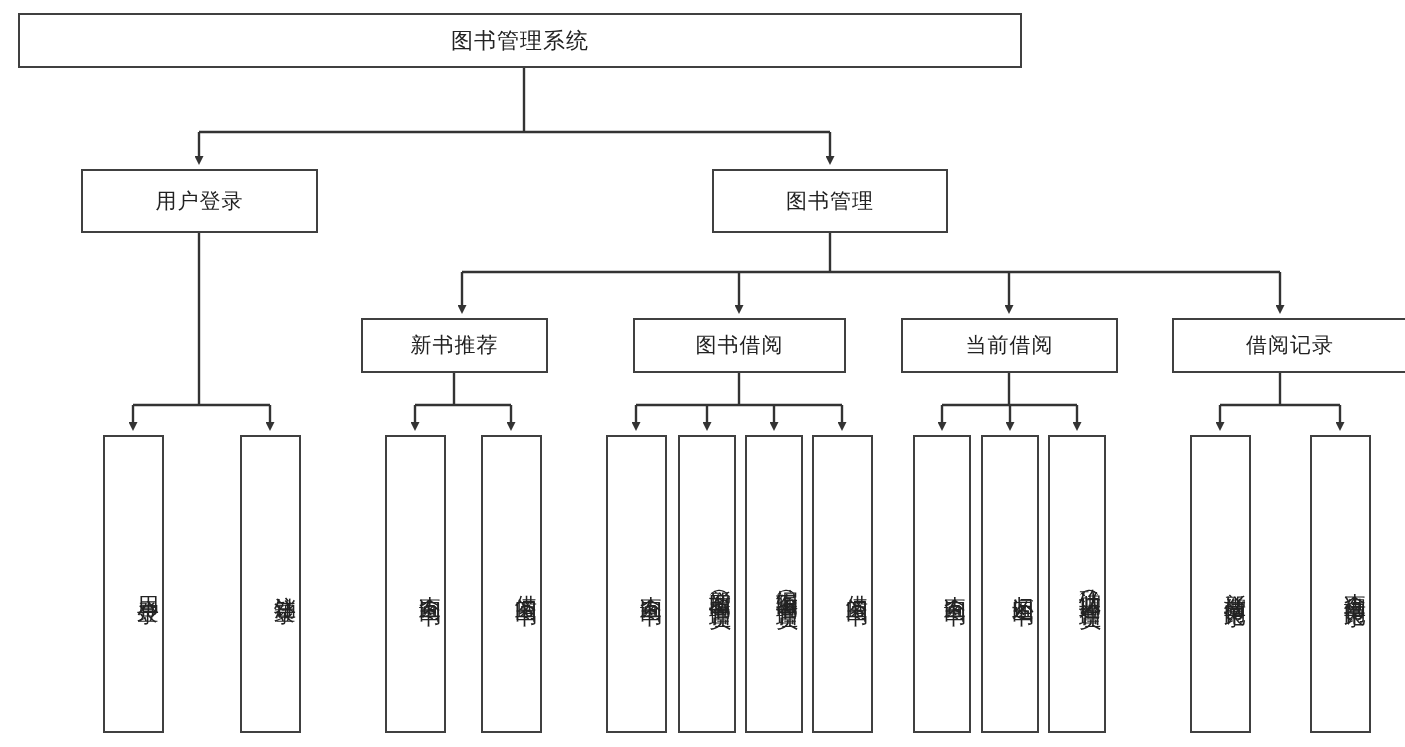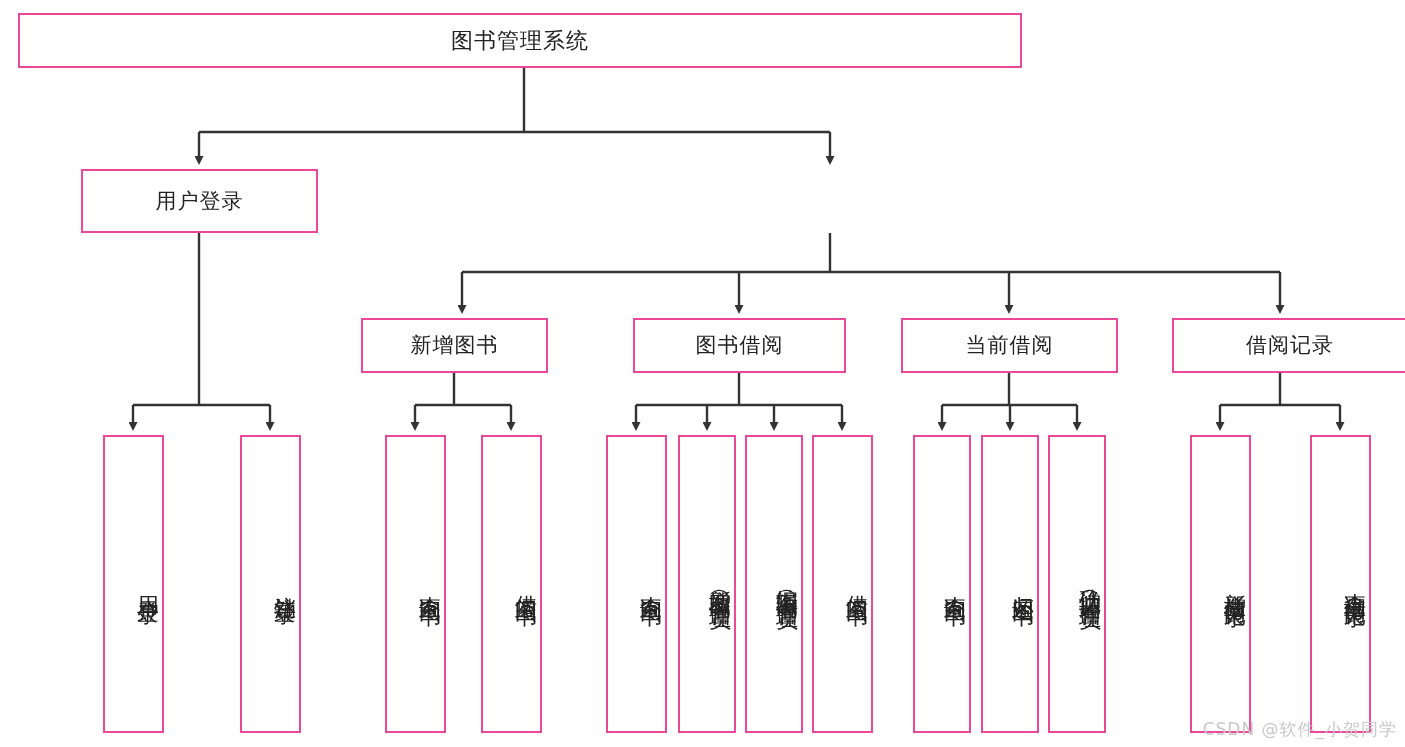--- a/index.html
+++ b/index.html
@@ -24,21 +24,21 @@
     left: 0;
     top: 0;
     width: 1405px;
     height: 747px;
     pointer-events: none;
   }
   .node {
     position: absolute;
     box-sizing: border-box;
     background: #ffffff;
-    border: 2px solid #ec4899;
+    border: 2px solid #404040;
     display: flex;
     align-items: center;
     justify-content: center;
     color: #222222;
     line-height: 1.25;
     text-align: center;
   }
   .node.horizontal {
     font-size: 21px;
     letter-spacing: 1px;
@@ -127,23 +127,26 @@
     </g>
   </svg>
 
   <div class="node horizontal root" style="left:18px; top:13px; width:1004px; height:55px;">
     <span class="label">图书管理系统</span>
   </div>
 
   <div class="node horizontal" style="left:81px; top:169px; width:237px; height:64px;">
     <span class="label">用户登录</span>
   </div>
+  <div class="node horizontal" style="left:712px; top:169px; width:236px; height:64px;">
+    <span class="label">图书管理</span>
+  </div>
 
   <div class="node horizontal" style="left:361px; top:318px; width:187px; height:55px;">
-    <span class="label">新增图书</span>
+    <span class="label">新书推荐</span>
   </div>
   <div class="node horizontal" style="left:901px; top:318px; width:217px; height:55px;">
     <span class="label">当前借阅</span>
   </div>
   <div class="node horizontal" style="left:633px; top:318px; width:213px; height:55px;">
     <span class="label">图书借阅</span>
   </div>
   <div class="node horizontal" style="left:1172px; top:318px; width:236px; height:55px;">
     <span class="label">借阅记录</span>
   </div>
@@ -181,15 +184,14 @@
   <div class="node vertical" style="left:1048px; top:435px; width:58px; height:298px;">
     <span class="label">确认归还（管理员）</span>
   </div>
   <div class="node vertical" style="left:1190px; top:435px; width:61px; height:298px;">
     <span class="label">新增借阅记录</span>
   </div>
   <div class="node vertical" style="left:1310px; top:435px; width:61px; height:298px;">
     <span class="label">查询借阅记录</span>
   </div>
 
-  <div class="watermark">CSDN @软件_小贺同学</div>
 
 </div>
 
 </body></html>

